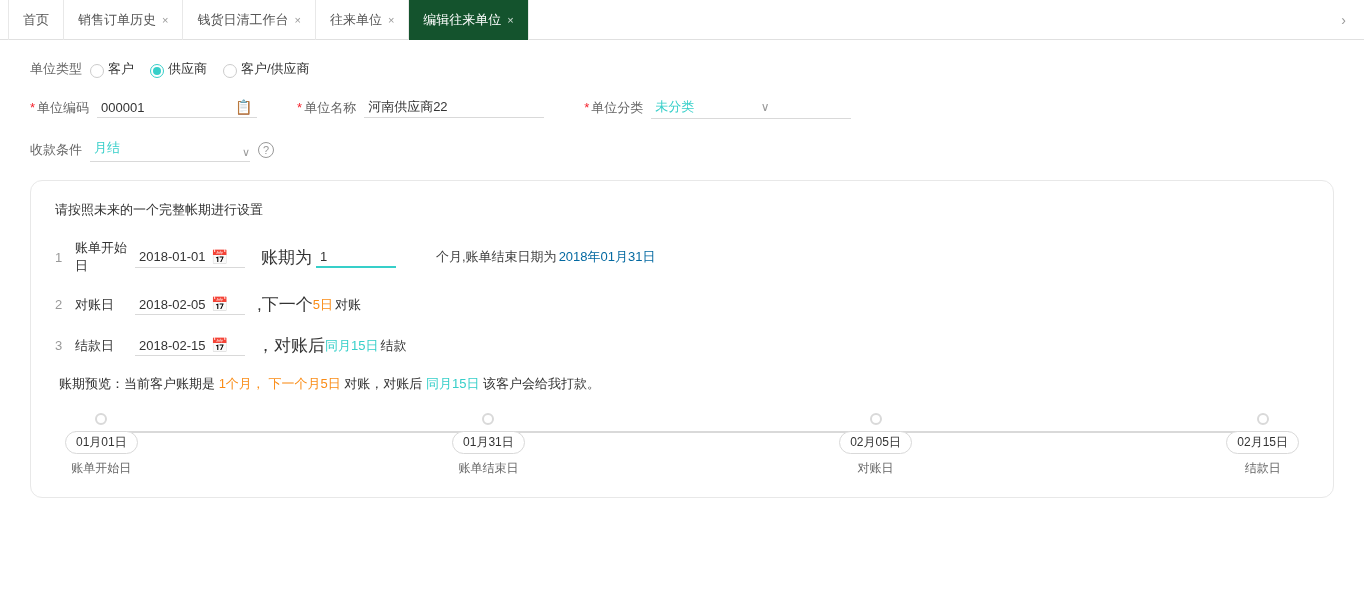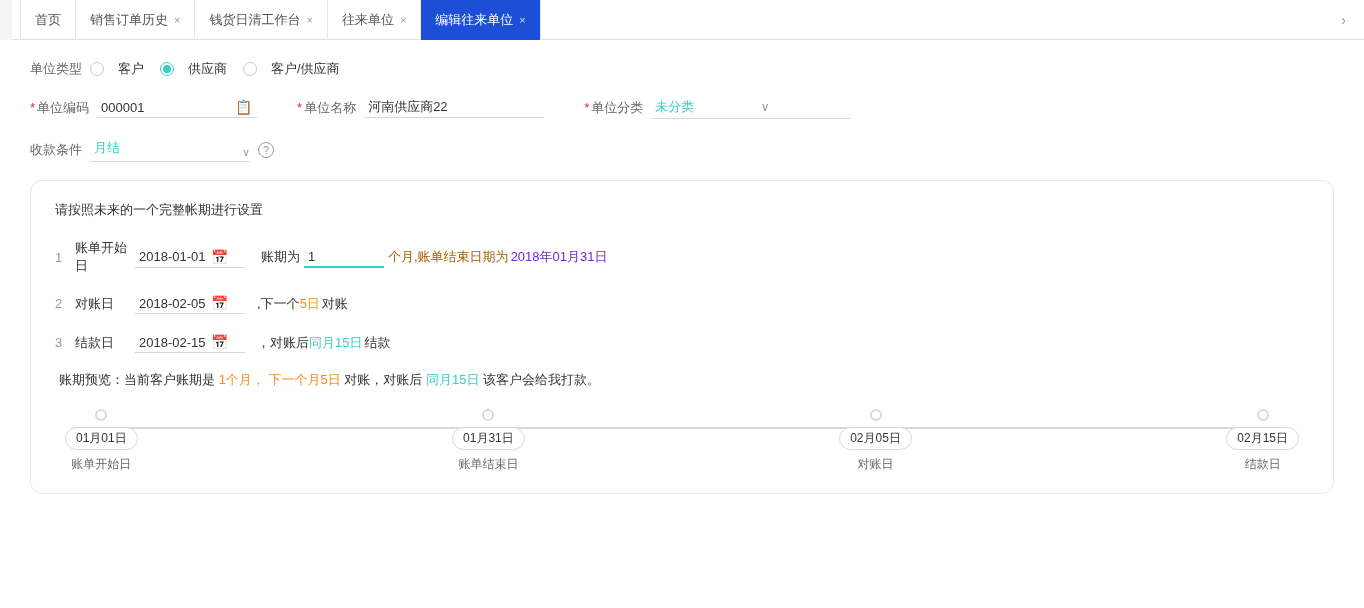--- a/index.html
+++ b/index.html
@@ -6,36 +6,35 @@
     body { font-family: "PingFang SC", "Microsoft YaHei", sans-serif; font-size: 13px; color: #333; background: #f5f5f5; }
 
     
     .tabs-bar {
       display: flex;
       align-items: center;
       background: #fff;
       border-bottom: 1px solid #e0e0e0;
       height: 40px;
       padding: 4px 8px;
-      margin-left: 12px;
     }
     .tab {
       display: flex;
       align-items: center;
       height: 40px;
       padding: 0 14px;
       cursor: pointer;
       font-size: 13px;
       color: #555;
       border-right: 1px solid #e8e8e8;
       white-space: nowrap;
     }
     .tab:first-child { border-left: 1px solid #e8e8e8; }
     .tab.active {
-      background: #1d4ed8;
+      background: #14532d;
       color: #fff;
     }
     .tab .close-btn {
       margin-left: 6px;
       font-size: 11px;
       color: #999;
       cursor: pointer;
     }
     .tab.active .close-btn { color: rgba(255,255,255,0.8); }
     .tabs-expand {
@@ -71,23 +70,23 @@
     }
 
     
     .radio-group {
       display: flex;
       align-items: center;
       gap: 16px;
     }
     .radio-item {
       display: flex;
-      align-items: center;
-      cursor: pointer;
-      gap: 14px;
+      align-items: flex-end;
+      cursor: pointer;
+      gap: 4px;
       font-size: 13px;
       color: #333;
     }
     .radio-circle {
       width: 14px;
       height: 14px;
       border-radius: 50%;
       border: 1px solid #ccc;
       display: inline-flex;
       align-items: center;
@@ -205,21 +204,21 @@
       align-items: center;
       gap: 6px;
     }
     .calendar-icon {
       color: #36cfc9;
       font-size: 14px;
       cursor: pointer;
     }
     .payment-row-desc {
       margin-left: 12px;
-      font-size: 13px;
+      font-size: 17px;
       color: #333;
       text-align: center;
     }
 
     .period-input {
       border: none;
       border-bottom: 2px solid #36cfc9;
       outline: none;
       font-size: 13px;
       width: 80px;
@@ -407,22 +406,22 @@
 
     <div class="payment-row">
       <span class="payment-row-num">1</span>
       <span class="payment-row-label">账单开始日</span>
       <div class="payment-row-date">
         <span>2018-01-01</span>
         <span class="calendar-icon">📅</span>
       </div>
       <span class="payment-row-desc" style="margin-left:16px;">账期为</span>
       <input type="text" class="period-input" value="1" style="margin: 0px 4px;">
-      <span style="font-size:13px;color:#a16207;">个月,账单结束日期为</span>
-      <span style="font-size:13px;color:#6d28d9;margin-left:2px;">2018年01月31日</span>
+      <span style="font-size:13px;color:#404040;margin-left:36px;">个月,账单结束日期为</span>
+      <span style="font-size:13px;color:#0369a1;margin-left:2px;">2018年01月31日</span>
     </div>
 
     <div class="payment-row">
       <span class="payment-row-num">2</span>
       <span class="payment-row-label">对账日</span>
       <div class="payment-row-date">
         <span>2018-02-05</span>
         <span class="calendar-icon">📅</span>
       </div>
       <span class="payment-row-desc">,下一个</span>

